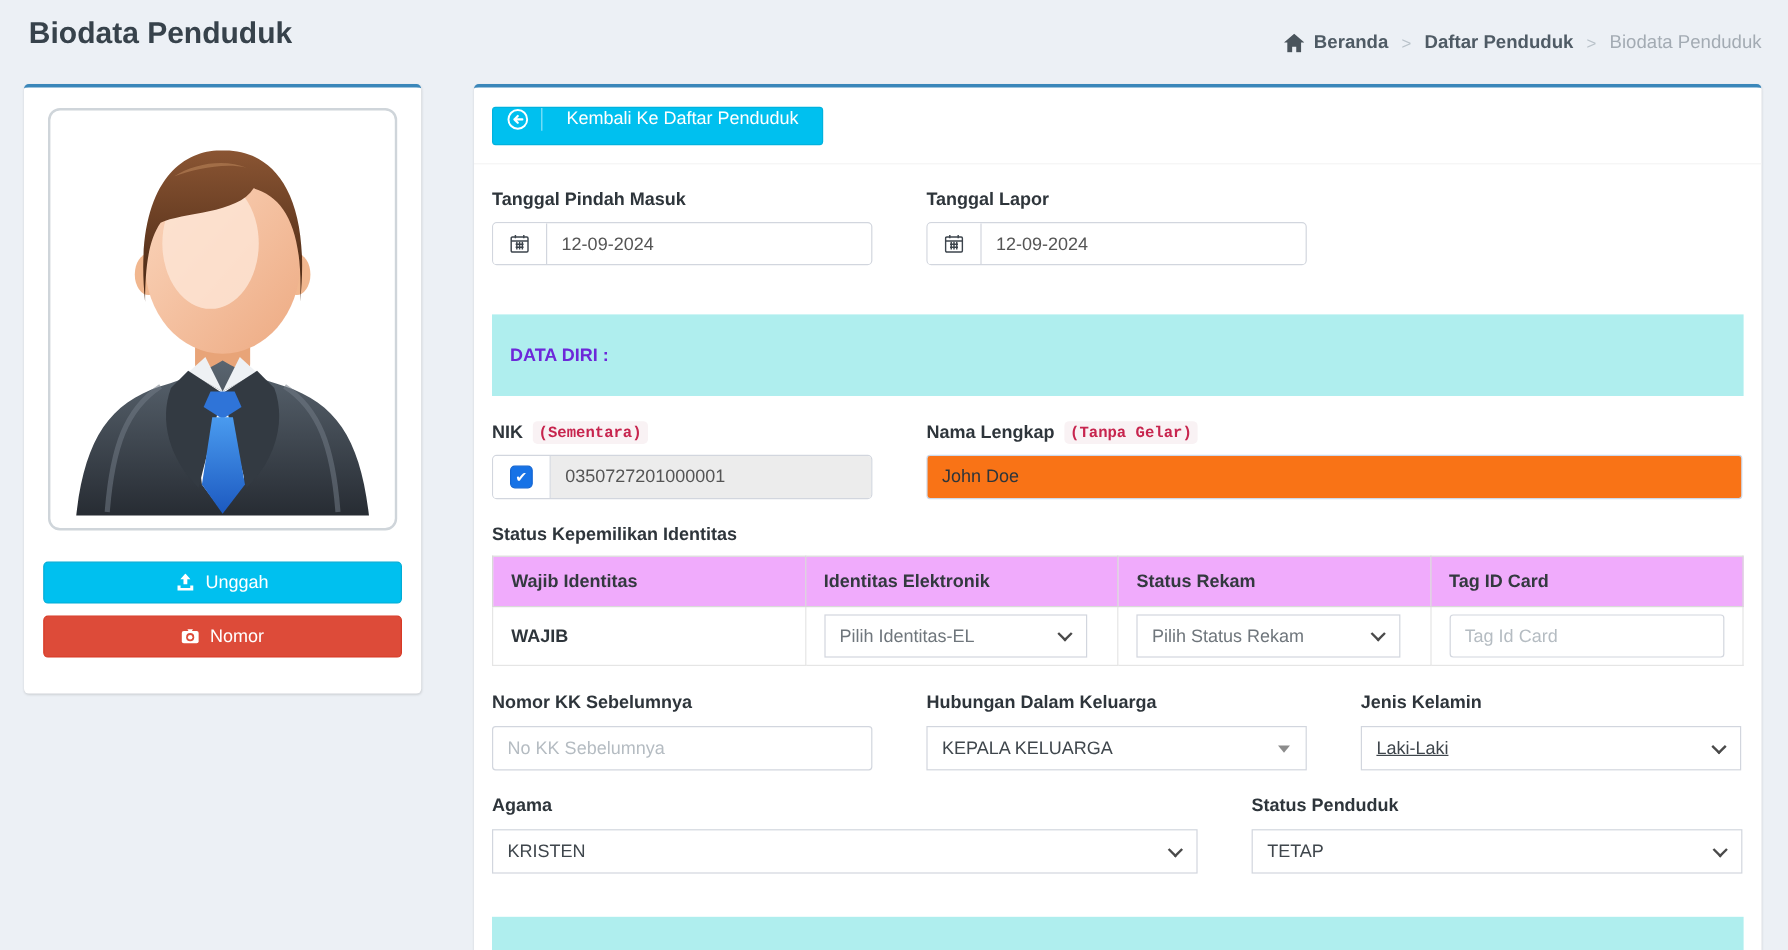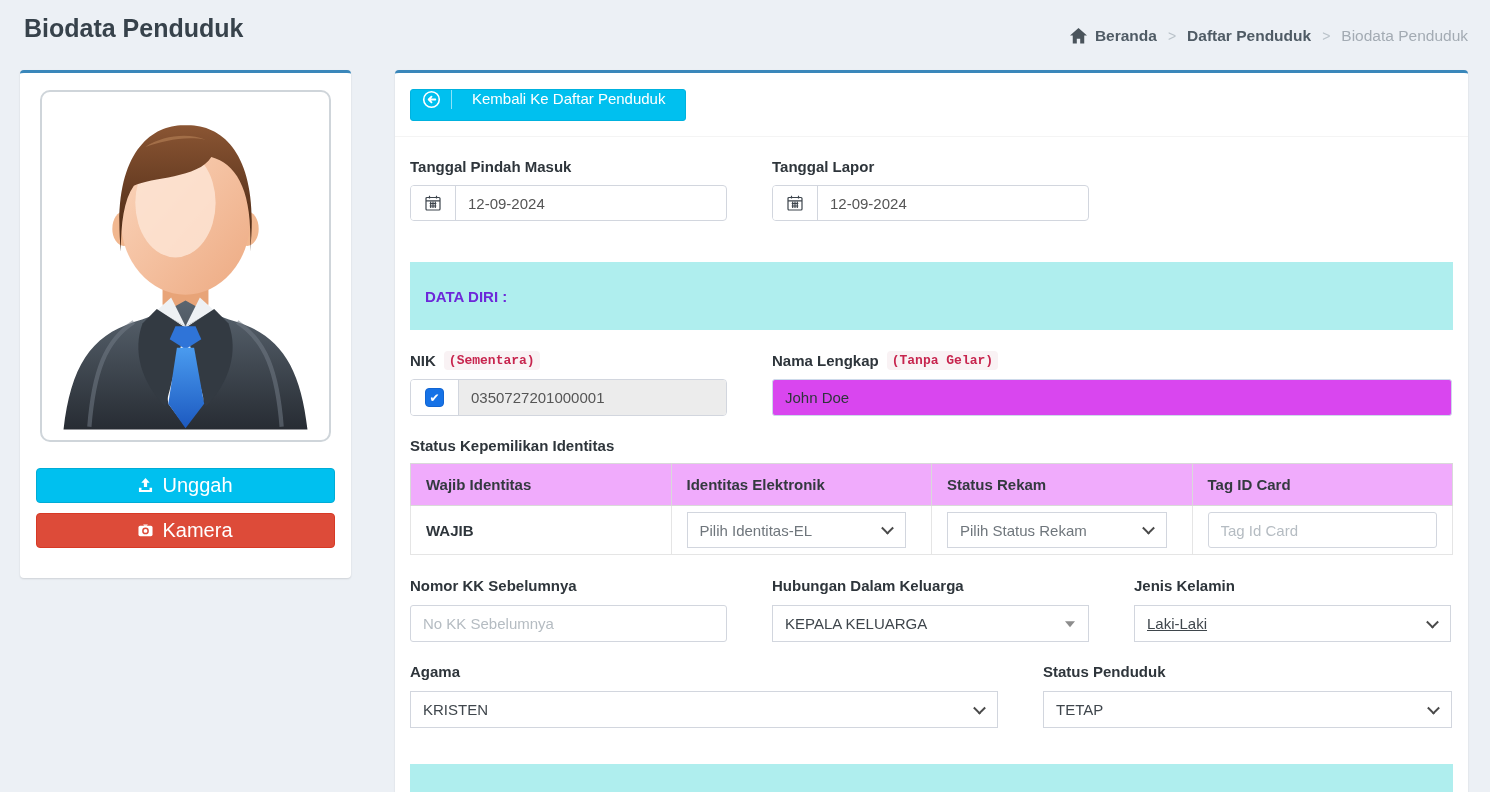--- a/index.html
+++ b/index.html
@@ -33,21 +33,21 @@
 
   
   .photo-frame {
     margin:0 4px 26px; height:352px; border:2px solid #cfd5da; border-radius:10px;
     background:#fff; overflow:hidden;
   }
   .photo-frame svg { display:block; width:100%; height:100%; }
   .pbtn {
     width:100%; height:35px; margin-bottom:10px; border-radius:4px; cursor:pointer;
     display:flex; align-items:center; justify-content:center; gap:9px;
-    color:#fff; font-size:20px; font-family:inherit;
+    color:#fff; font-size:15px; font-family:inherit;
   }
   .pbtn svg { width:15px; height:15px; fill:#fff; }
   .btn-upload { background:#00c0ef; border:1px solid #00acd6; }
   .btn-camera { background:#dd4b39; border:1px solid #d73925; }
 
   
   .box-header { height:64px; padding:16px 15px; border-bottom:1px solid #f4f4f4; }
   .btn-back {
     height:32px; padding:0; display:inline-flex; align-items:flex-start; cursor:pointer;
     background:#00c0ef; border:1px solid #00b2de; border-radius:3px; color:#fff; font-family:inherit;
@@ -82,21 +82,21 @@
   .cbx-addon { width:48px; }
   .cbx { width:19px; height:19px; background:#1672e6; border:1px solid #1265d2; border-radius:4px;
          display:flex; align-items:center; justify-content:center; cursor:pointer; }
   .cbx::after { content:"✔"; color:#fff; font-size:12px; font-weight:700; line-height:1; }
   .ig-disabled { background:#ececec; color:#555; }
 
   .input-plain {
     width:100%; height:37px; border:1px solid #d2d6de; border-radius:3px; outline:none;
     padding:0 12px; font-size:15px; color:#2e353b; font-family:inherit; background:#fff;
   }
-  .input-autofill { background:#d946ef; border-color:#cdd9ea; }
+  .input-autofill { background:#f97316; border-color:#cdd9ea; }
   input::placeholder { color:#b5bcc2; }
   .h36 { height:36px; }
 
   
   .id-table { width:100%; border-collapse:collapse; font-size:15px; }
   .id-table th {
     background:#f0abfc; text-align:left; font-weight:700; color:#33393f;
     padding:12px 15px; border:1px solid #d9d9d9; height:42px;
   }
   .id-table td { padding:6px 15px; border:1px solid #e5e5e5; height:48px; vertical-align:middle; background:#fff; }
@@ -183,21 +183,21 @@
     </svg>
     <span>Unggah</span>
   </button>
   <button class="pbtn btn-camera">
     <svg viewBox="0 0 16 16">
       <path d="M5.5 1.5 L6.5 3 H9.5 L10.5 1.5 Z"></path>
       <rect x="0.5" y="3" width="15" height="11" rx="1.8"></rect>
       <circle cx="8" cy="8.5" r="3.6" fill="#dd4b39"></circle>
       <circle cx="8" cy="8.5" r="2" fill="#fff"></circle>
     </svg>
-    <span>Kamera</span>
+    <span>Nomor</span>
   </button>
 </aside>
 
 <main class="card form-card">
 
   <div class="box-header">
     <button class="btn-back">
       <span class="btn-back-icon">
         <svg viewBox="0 0 20 20" fill="none">
           <circle cx="10" cy="10" r="8.2" stroke="#fff" stroke-width="1.7"></circle>

